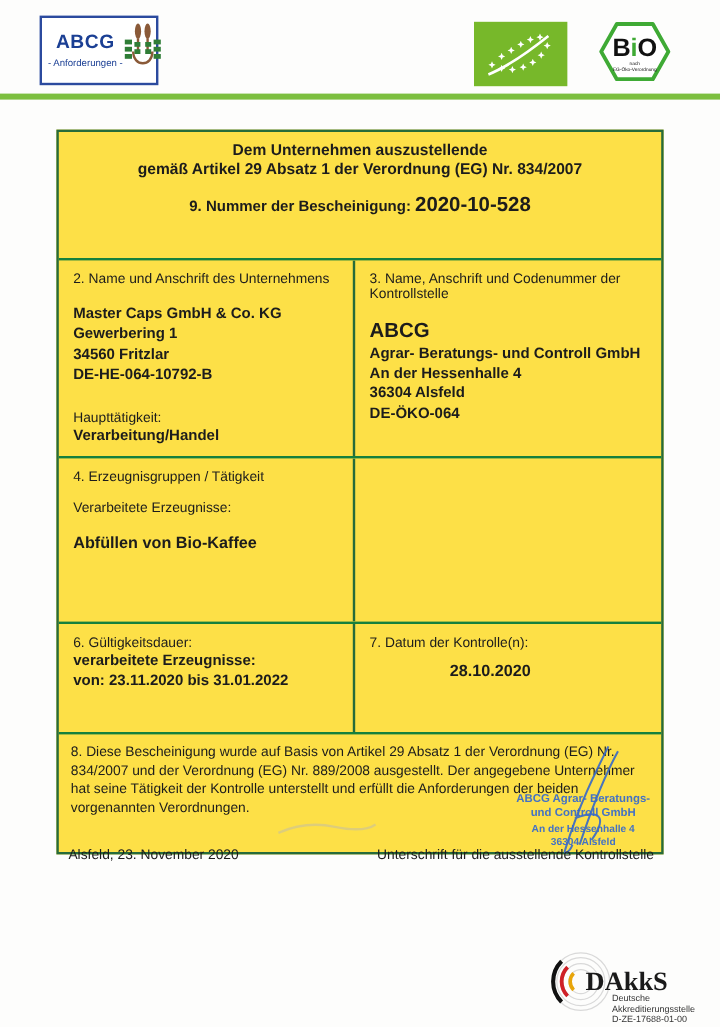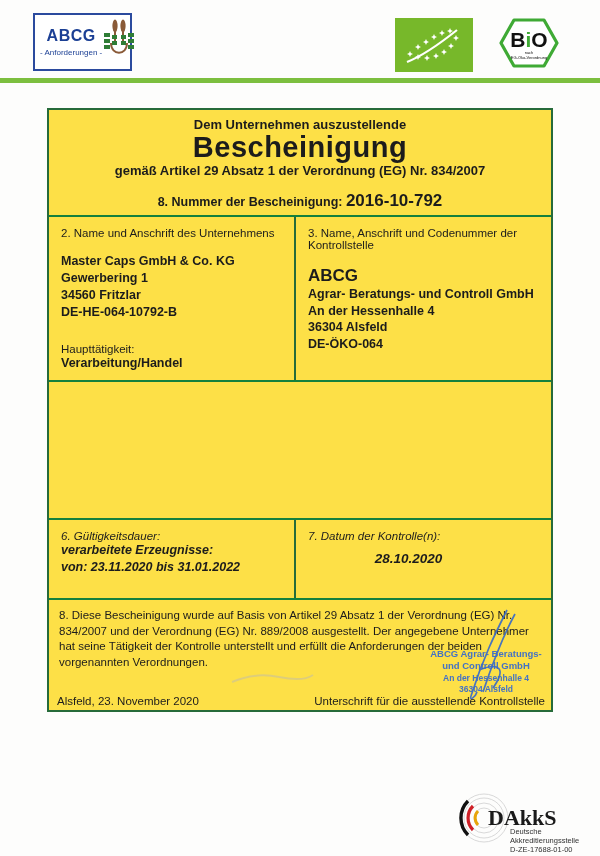--- a/index.html
+++ b/index.html
@@ -39,21 +39,21 @@
 
   .title-row { height:105px; text-align:center; padding-top:7px; }
   .t-line1 { font-weight:bold; font-size:13px; }
   .t-title { font-weight:bold; font-size:29px; letter-spacing:.5px; line-height:1.05; }
   .t-line3 { font-weight:bold; font-size:13px; margin-top:1px; }
   .t-number { margin-top:13px; font-weight:bold; font-size:12.5px; }
   .t-number .num { font-size:17px; }
 
   .r2 { height:165px; }
   .r3 { height:138px; }
-  .r4 { height:80px;font-style:italic; }
+  .r4 { height:92px; }
   .r8 { height:113px; position:relative; }
 
   .lbl { font-size:11.5px; }
   .bold { font-weight:bold; font-size:12.5px; line-height:1.35; }
   .gap-s { height:8px; } .gap-m { height:14px; } .gap-l { height:22px; }
   .big-name { font-weight:bold; font-size:17px; line-height:1.1; margin-top:2px; }
   .center-val { text-align:center; padding-right:30px; }
 
   .sec8-text { padding:8px 10px 0 10px; font-size:11.5px; line-height:1.35; }
   .stamp {
@@ -135,23 +135,22 @@
       <text x="31" y="42" text-anchor="middle" font-family="Liberation Sans, sans-serif" font-size="4" fill="#111">EG-Öko-Verordnung</text>
     </svg>
   </div>
 
   <div class="green-rule" data-interactable="false"></div>
 
   <div class="cert" data-interactable="false">
 
     <div class="row title-row" data-interactable="false">
       <div class="t-line1" data-interactable="false">Dem Unternehmen auszustellende</div>
-      <div class="t-title" data-interactable="false">Bescheinigung</div>
       <div class="t-line3" data-interactable="false">gemäß Artikel 29 Absatz 1 der Verordnung (EG) Nr. 834/2007</div>
-      <div class="t-number" data-interactable="false"><span data-interactable="false">8. Nummer der Bescheinigung: </span><span class="num" data-interactable="false">2016-10-792</span></div>
+      <div class="t-number" data-interactable="false"><span data-interactable="false">9. Nummer der Bescheinigung: </span><span class="num" data-interactable="false">2020-10-528</span></div>
     </div>
 
     <div class="row two-col r2">
       <div class="cell cell-l" data-interactable="false">
         <div class="lbl" data-interactable="false">2. Name und Anschrift des Unternehmens</div>
         <div class="gap-m"></div>
         <div class="bold" data-interactable="false">Master Caps GmbH &amp; Co. KG</div>
         <div class="bold" data-interactable="false">Gewerbering 1</div>
         <div class="bold" data-interactable="false">34560 Fritzlar</div>
         <div class="bold" data-interactable="false">DE-HE-064-10792-B</div>
@@ -164,20 +163,27 @@
         <div class="gap-m"></div>
         <div class="big-name" data-interactable="false">ABCG</div>
         <div class="bold" data-interactable="false">Agrar- Beratungs- und Controll GmbH</div>
         <div class="bold" data-interactable="false">An der Hessenhalle 4</div>
         <div class="bold" data-interactable="false">36304 Alsfeld</div>
         <div class="bold" data-interactable="false">DE-ÖKO-064</div>
       </div>
     </div>
 
     <div class="row two-col r3">
+      <div class="cell cell-l" data-interactable="false">
+        <div class="lbl" data-interactable="false">4. Erzeugnisgruppen / Tätigkeit</div>
+        <div class="gap-m"></div>
+        <div class="lbl" data-interactable="false">Verarbeitete Erzeugnisse:</div>
+        <div class="gap-m"></div>
+        <div class="bold" style="font-size:13.5px;" data-interactable="false">Abfüllen von Bio-Kaffee</div>
+      </div>
     </div>
 
     <div class="row two-col r4">
       <div class="cell cell-l" data-interactable="false">
         <div class="lbl" data-interactable="false">6. Gültigkeitsdauer:</div>
         <div class="bold" data-interactable="false">verarbeitete Erzeugnisse:</div>
         <div class="bold" data-interactable="false">von:  23.11.2020 bis 31.01.2022</div>
       </div>
       <div class="cell cell-r" data-interactable="false">
         <div class="lbl" data-interactable="false">7. Datum der Kontrolle(n):</div>

